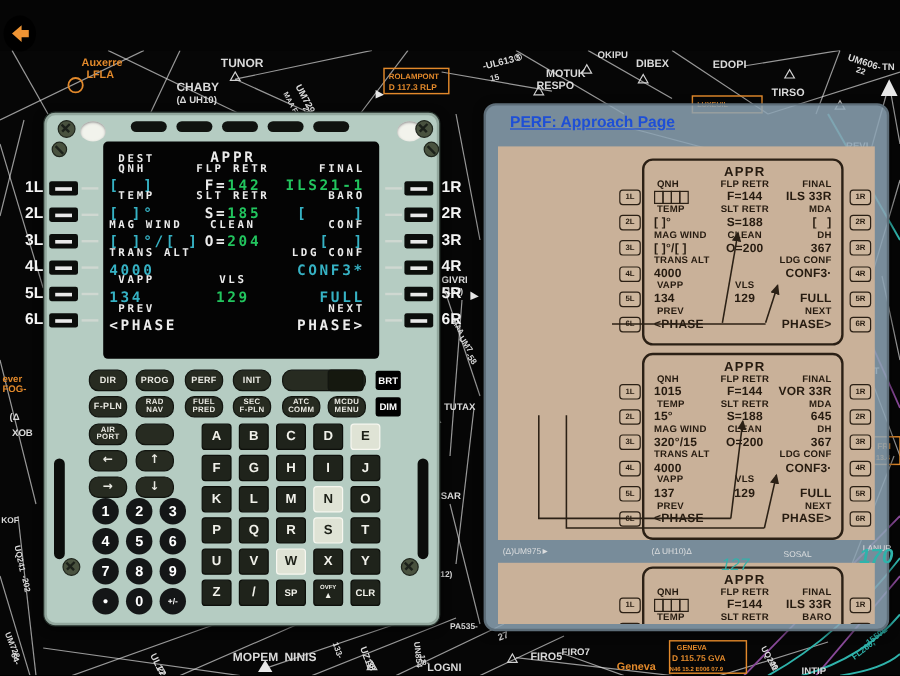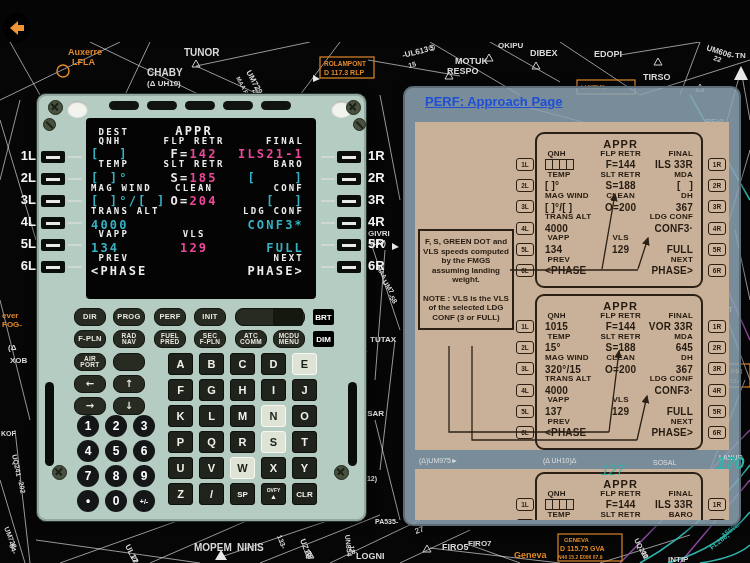--- a/index.html
+++ b/index.html
@@ -33,21 +33,21 @@
   .screw.cross::before{content:"";position:absolute;left:5px;top:1px;width:2px;height:9px;background:#1b201a;transform:rotate(45deg);}
   #mcdu-screen{position:absolute;left:49px;top:24px;width:230px;height:181px;background:#040404;
     border-radius:4px;font-family:"DejaVu Sans Mono",monospace;font-weight:bold;overflow:hidden;}
   .scr-row{position:absolute;left:0;width:100%;height:13px;}
   #mcdu-screen .pos-l{position:absolute;left:5px;white-space:pre;}
   #mcdu-screen .pos-c{position:absolute;left:47%;transform:translateX(-50%);white-space:pre;}
   #mcdu-screen .pos-r{position:absolute;right:12px;white-space:pre;}
   .scr-lbl{font-size:9px;letter-spacing:2.2px;}
   .scr-dat{font-size:12px;letter-spacing:2.2px;}
   .inline-lbl{font-size:9px;letter-spacing:2.2px;}
-  .sc-w{color:#ececec;} .sc-g{color:#ec4899;} .sc-c{color:#36b2c4;}
+  .sc-w{color:#ececec;} .sc-g{color:#22c55e;} .sc-c{color:#36b2c4;}
 
   .lsk{position:absolute;width:24px;height:12px;background:#0b0d0b;border-radius:2px;cursor:pointer;}
   .lsk span{display:block;width:14px;height:3px;background:#e9e9e9;margin:4.5px auto;}
   .lskline{position:absolute;width:14px;height:2px;background:#cfd8d1;}
   .lsk-outer{position:absolute;width:26px;font-size:13px;font-weight:bold;color:#f4f4f4;z-index:21;}
 
   .fnkey{position:absolute;width:30px;height:16px;background:#272b21;border:1px solid #121510;border-radius:8px;
     color:#e9e9e2;font-size:6.5px;line-height:6.5px;font-weight:bold;display:flex;align-items:center;justify-content:center;
     text-align:center;white-space:pre-line;letter-spacing:.3px;cursor:pointer;}
   .fnkey.blankkey{background:#15180f;}
@@ -613,24 +613,20 @@
           <div class="lsktag" style="left: -21px; top: 88px;">4L</div>
           <div class="lsktag" style="left: -21px; top: 109px;">5L</div>
           <div class="lsktag" style="left: -21px; top: 130px;">6L</div>
           <div class="lsktag" style="left: 171px; top: 24px;">1R</div>
           <div class="lsktag" style="left: 171px; top: 45px;">2R</div>
           <div class="lsktag" style="left: 171px; top: 66px;">3R</div>
           <div class="lsktag" style="left: 171px; top: 88px;">4R</div>
           <div class="lsktag" style="left: 171px; top: 109px;">5R</div>
           <div class="lsktag" style="left: 171px; top: 130px;">6R</div>
         </div>
-      <div id="callout">
-        <div class="p1">F, S, GREEN DOT and VLS speeds computed by the FMGS assuming landing weight.</div>
-        <div class="p2">NOTE : VLS is the VLS of the selected LDG CONF (3 or FULL)</div>
-      </div>
     </div>
     <div id="tan2" class="tan">
       <div class="docpage" id="page3" style="left:120px;top:3px">
           <div class="doc-row" style="top: 4px;">
             <span class="pos-c doc-title">APPR</span>
           </div>
           <div class="doc-row" style="top: 14.6px;">
             <span class="pos-l doc-lbl"> QNH</span>
             <span class="pos-c doc-lbl">FLP RETR</span>
             <span class="pos-r doc-lbl">FINAL</span>

